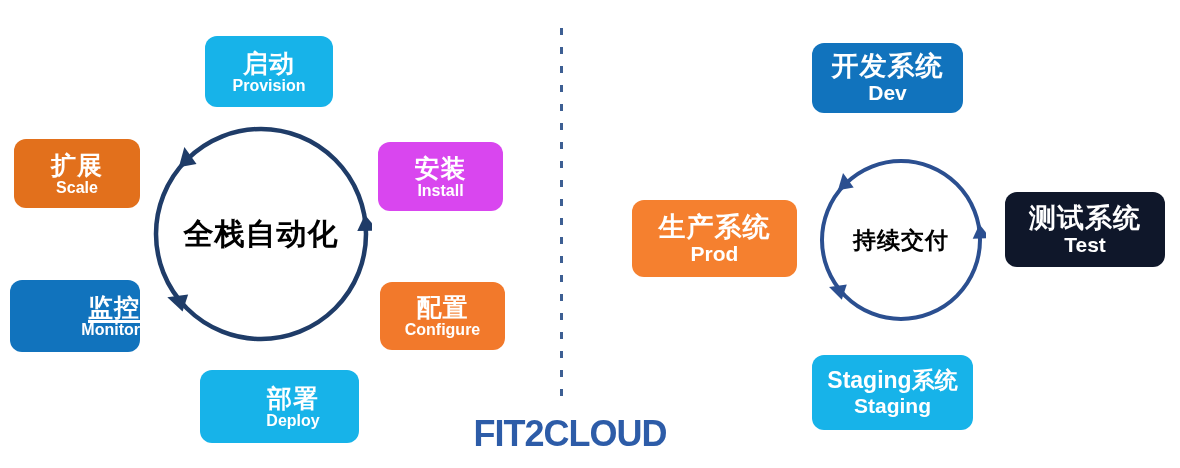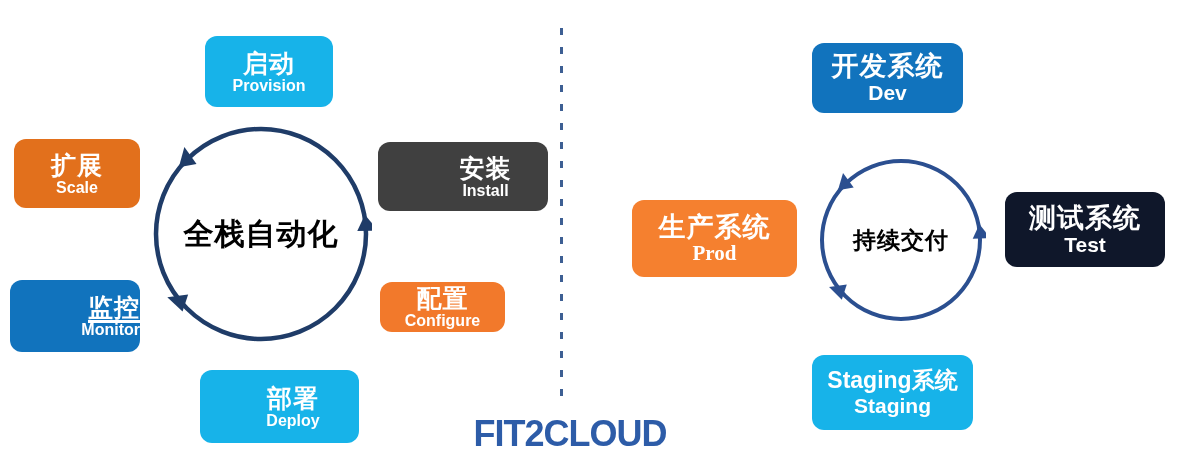--- a/index.html
+++ b/index.html
@@ -17,21 +17,21 @@
   .node .en{font-weight:bold;font-size:16px;}
   .rd .zh{font-size:27px;letter-spacing:1px;}
   .rd .en{font-size:21px;}
 
   
   .node-provision{left:205px;top:28px;width:128px;height:71px;}
   .node-scale{left:14px;top:139px;width:126px;height:69px;}
   .node-install{left:378px;top:142px;width:125px;height:69px;}
   .node-monitor{left:10px;top:280px;width:130px;height:72px;}
   .node-monitor .zh{text-decoration:underline;text-decoration-thickness:2.5px;text-underline-offset:4px;}
-  .node-configure{left:380px;top:282px;width:125px;height:50px;}
+  .node-configure{left:380px;top:282px;width:125px;height:68px;}
   .node-deploy{left:200px;top:370px;width:132px;height:73px;padding-left:27px;}
 
   
   .node-dev{left:812px;top:43px;width:151px;height:70px;}
   .node-prod{left:632px;top:200px;width:165px;height:77px;}
   .node-test{left:1005px;top:192px;width:160px;height:75px;}
   .node-staging{left:812px;top:355px;width:161px;height:75px;}
   .node-staging .zh{font-size:23px;letter-spacing:0;}
 
   
@@ -70,21 +70,21 @@
     <path d="M -5 -9 L 14 0 L -5 9 Z" transform="translate(30.6,178.5) rotate(-162)" fill="#1f3c68"></path>
   </svg>
 
   <div class="cycle-label cycle-label-left">全栈自动化</div>
 
   <div class="node node-provision" style="background-color: rgb(23, 179, 233); margin-top: 8px;">
     <span class="zh">启动</span>
     <span class="en">Provision</span>
   </div>
 
-  <div class="node node-install" style="background-color: #404040; padding-left: 45px;">
+  <div class="node node-install" style="background-color: #d946ef;">
     <span class="zh">安装</span>
     <span class="en">Install</span>
   </div>
 
   <div class="node node-configure" style="background-color: rgb(242, 121, 43);">
     <span class="zh">配置</span>
     <span class="en">Configure</span>
   </div>
 
   <div class="node node-deploy" style="background-color: rgb(23, 179, 233);">
@@ -121,20 +121,20 @@
   <div class="node rd node-test" style="background-color: #0f172a;">
     <span class="zh">测试系统</span>
     <span class="en">Test</span>
   </div>
 
   <div class="node rd node-staging" style="background-color: rgb(23, 179, 233);">
     <span class="zh">Staging系统</span>
     <span class="en">Staging</span>
   </div>
 
-  <div class="node rd node-prod" style="background-color: rgb(245, 128, 47); font-family: Liberation Serif, serif;">
+  <div class="node rd node-prod" style="background-color: rgb(245, 128, 47);">
     <span class="zh">生产系统</span>
     <span class="en">Prod</span>
   </div>
 
   <div class="logo" style="color: rgb(45, 92, 168);">FIT2CLOUD</div>
 
 </div>
 
 </body></html>

